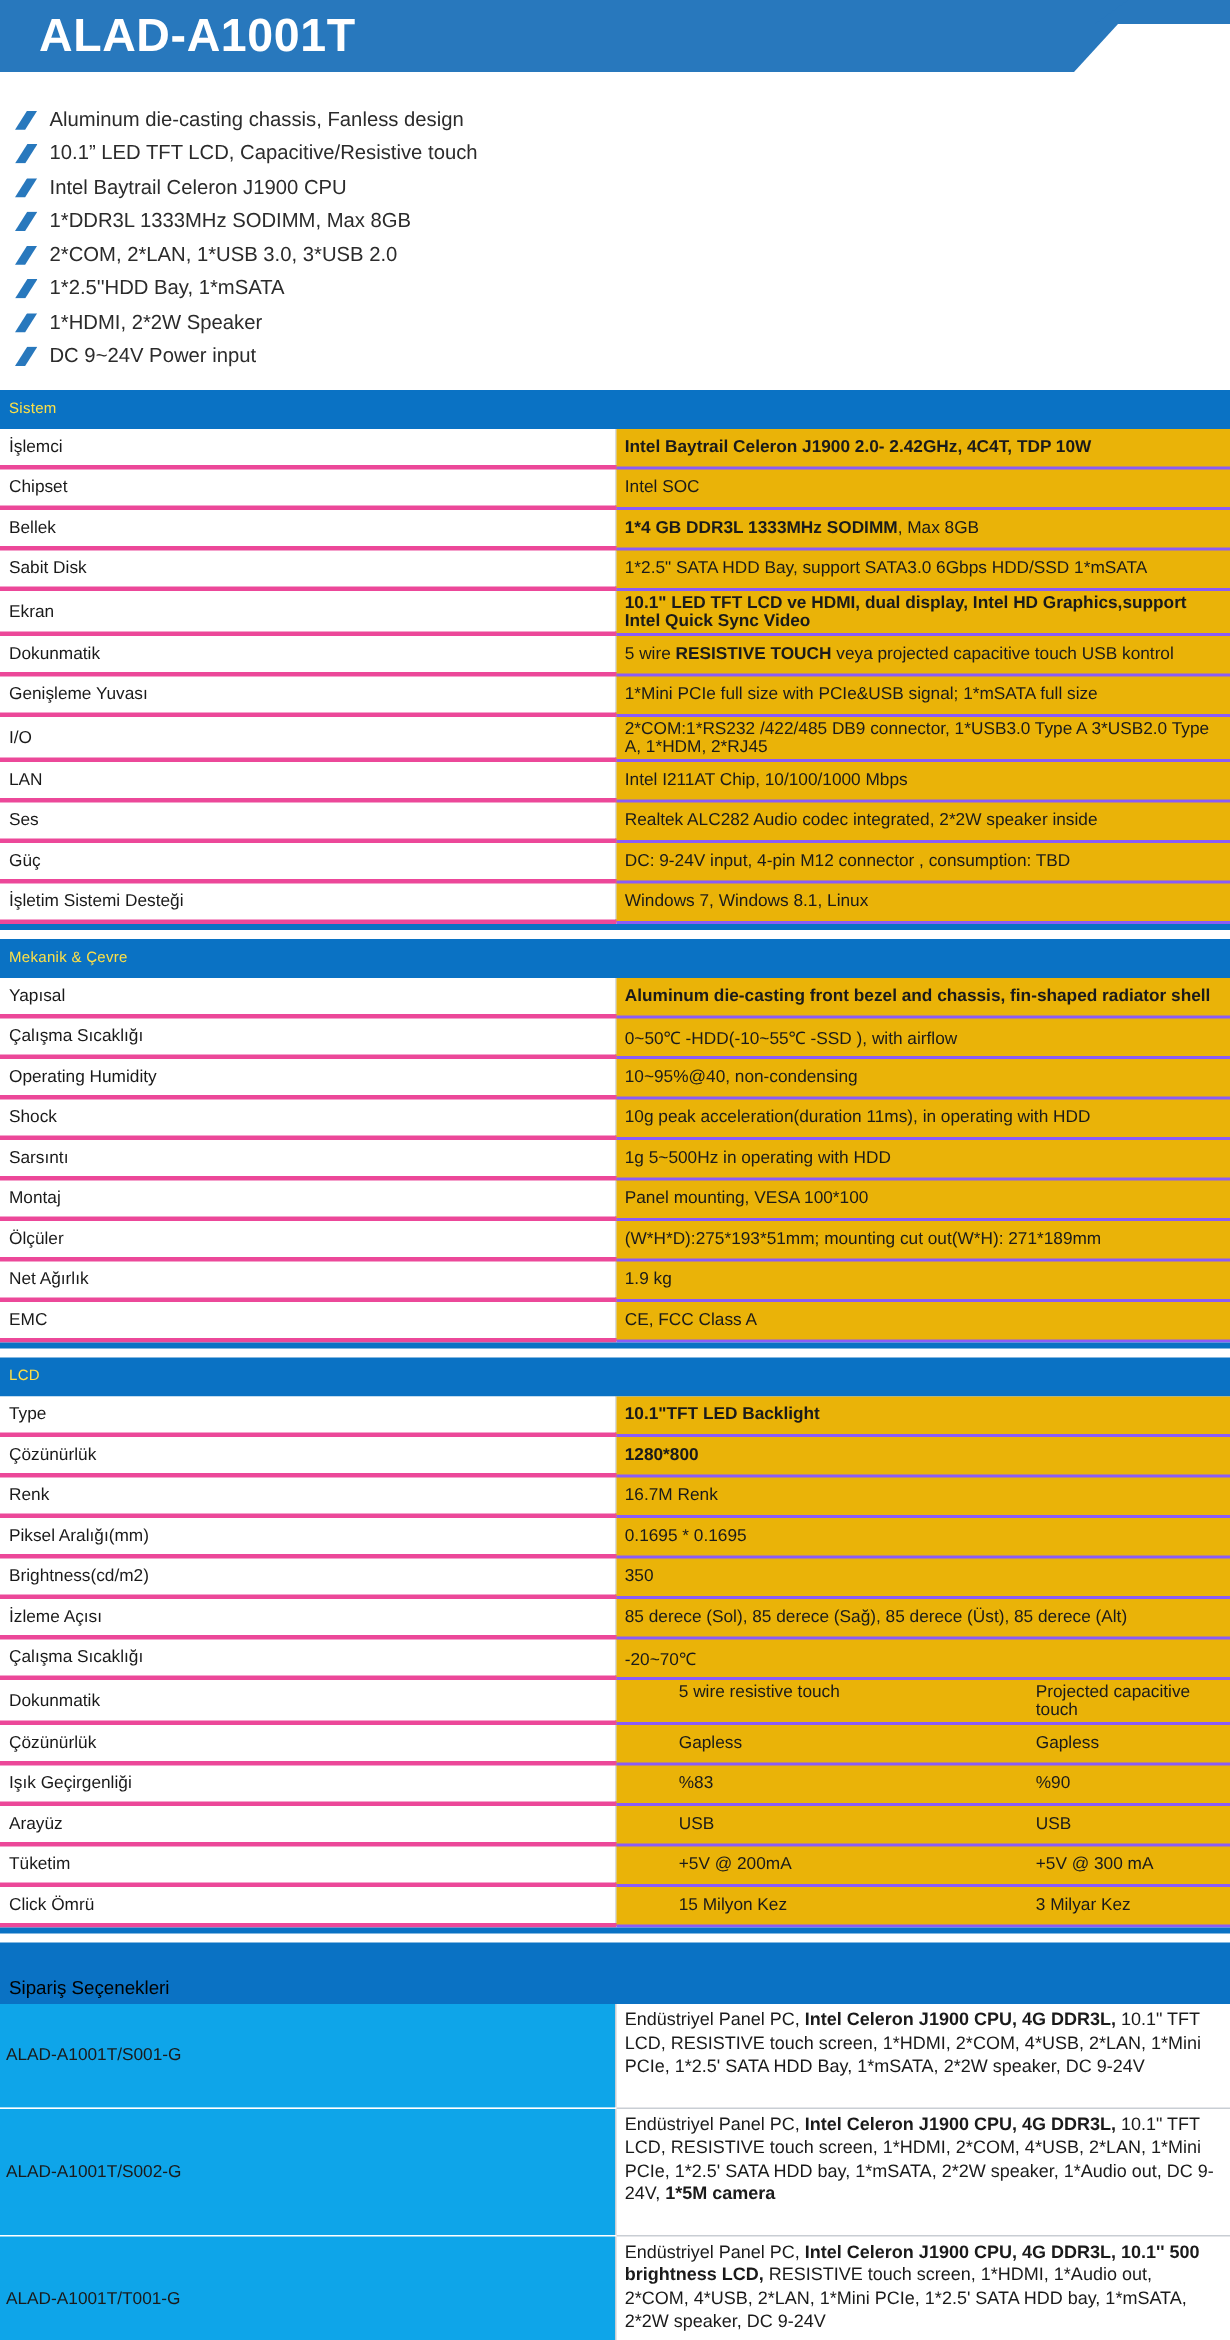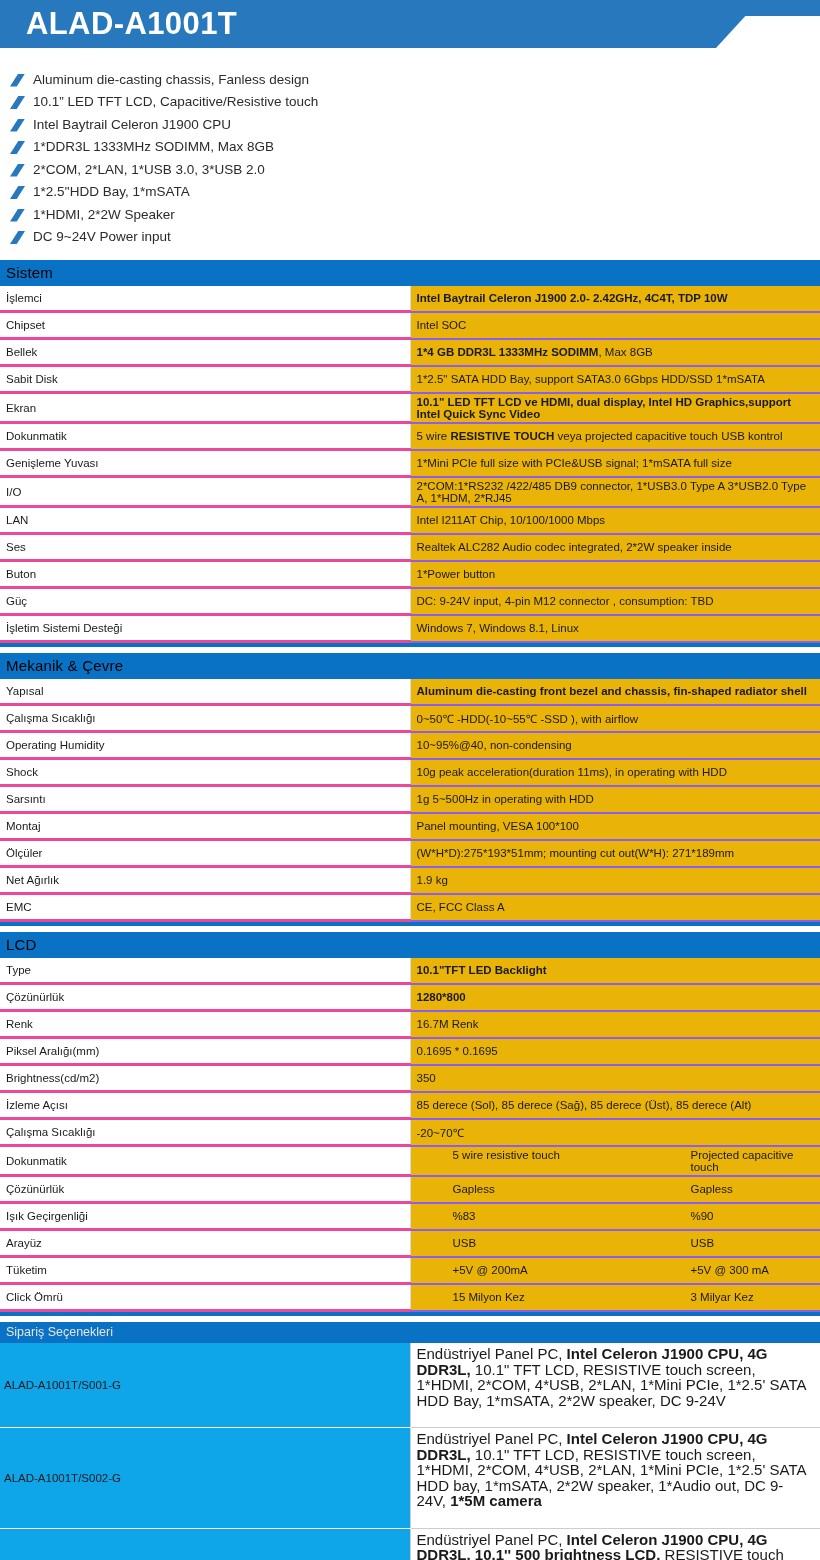--- a/index.html
+++ b/index.html
@@ -38,21 +38,21 @@
     background:#2878bd;
     clip-path:polygon(55% 0, 100% 0, 45% 100%, 0 100%);
   }
   .feat-text{font-size:13.5px;color:#2b2b2b;white-space:nowrap;}
 
   
   .block{margin-top:6px;}
   table.spec{width:820px;border-collapse:collapse;table-layout:fixed;}
   table.spec td{vertical-align:middle;}
   .sechead td{
-    background:#0a72c4;color:#000000;font-size:15px;
+    background:#0a72c4;color:#fde047;font-size:10px;
     padding:3px 0 3px 6px;height:17px;line-height:14px;
     letter-spacing:.2px;
     margin-left:24px;
   }
   .lbl{
     width:186px;font-size:11.5px;color:#1a1a1a;
     padding:2px 4px 2px 6px;border-bottom:3px solid #ec4899;
     background:#ffffff;
   }
   .val{
@@ -64,31 +64,31 @@
   .b{font-weight:bold;}
   .sep{height:4px;background:#0a72c4;}
   .dual{display:flex;margin-left:36px;}
   .dual .c1{width:238px;flex:0 0 238px;}
   .dual .c2{flex:1 1 auto;}
 
   
   table.order{width:820px;border-collapse:collapse;table-layout:fixed;}
   table.order td{vertical-align:middle;}
   .ordhead td{
-    background:#0a72c4;color:#e5e5e5;font-size:12.5px;
-    padding:1px 0 3px 6px;height:17px;line-height:14px;
+    background:#0a72c4;color:#000000;font-size:12.5px;
+    padding:21px 0 3px 6px;height:17px;line-height:14px;
   }
   .ocode{
     width:186px;font-size:11.5px;color:#1a1a1a;
     padding:4px 0 4px 4px;background:#0ea5e9;
     border-bottom:1px solid #ffffff;
     margin-left:36px;
   }
   .odesc{
-    font-size:15px;color:#1a1a1a;line-height:15.5px;
+    font-size:12px;color:#1a1a1a;line-height:15.5px;
     padding:3px 8px 19px 6px;background:#ffffff;
     border-bottom:1px solid #c9ced4;border-left:1px solid #c9ced4;margin-top:29px;
   }
 </style>
 </head>
 <body>
 
 <div class="page">
 
   <div class="header">
@@ -173,24 +173,20 @@
             </tr>
             <tr>
               <td class="lbl">LAN</td>
               <td class="val">Intel I211AT Chip, 10/100/1000 Mbps</td>
             </tr>
             <tr>
               <td class="lbl">Ses</td>
               <td class="val">Realtek ALC282 Audio codec integrated, 2*2W speaker inside</td>
             </tr>
             <tr>
-              <td class="lbl">Buton</td>
-              <td class="val">1*Power button</td>
-            </tr>
-            <tr>
               <td class="lbl">Güç</td>
               <td class="val">DC: 9-24V input, 4-pin M12 connector , consumption: TBD</td>
             </tr>
             <tr>
               <td class="lbl">İşletim Sistemi Desteği</td>
               <td class="val">Windows 7, Windows 8.1, Linux</td>
             </tr>
           </tbody>
         </table>
         <div class="sep"></div>

